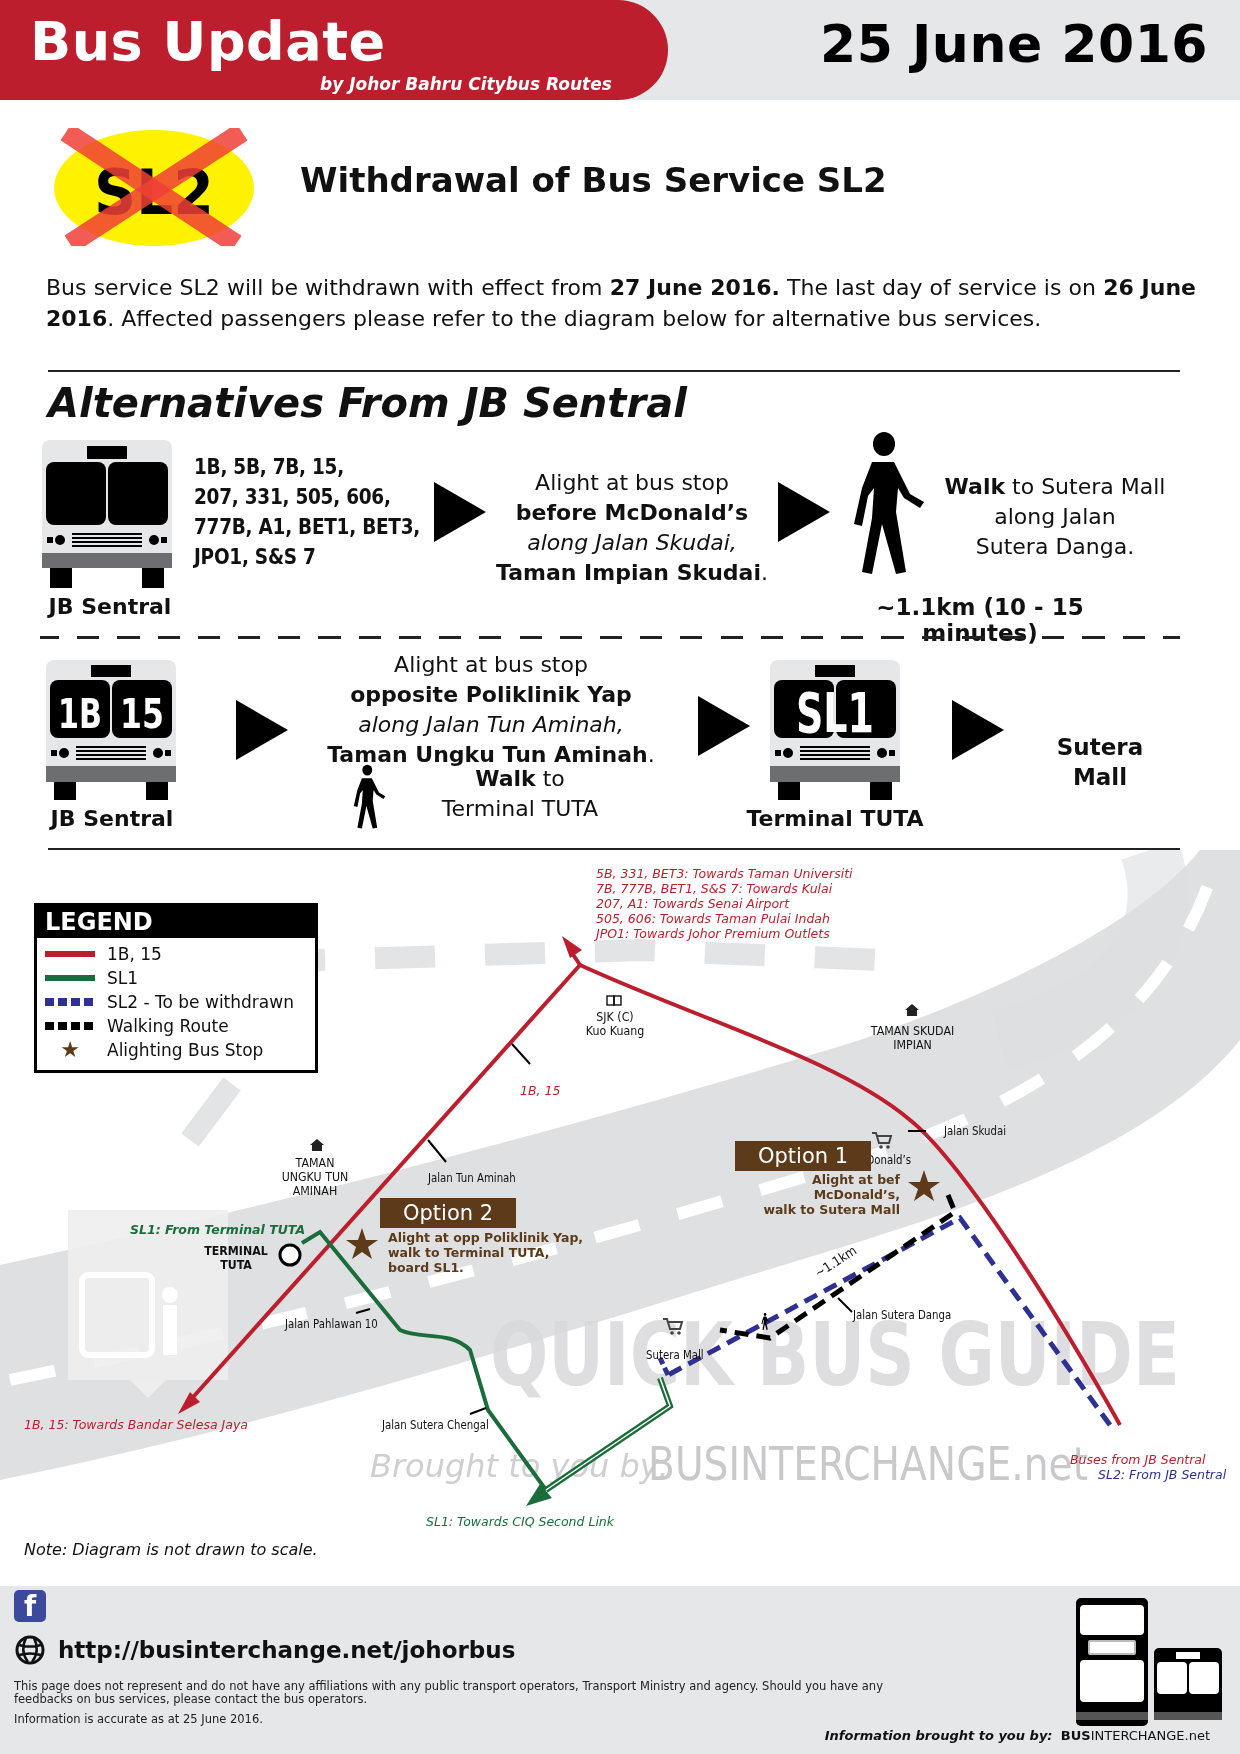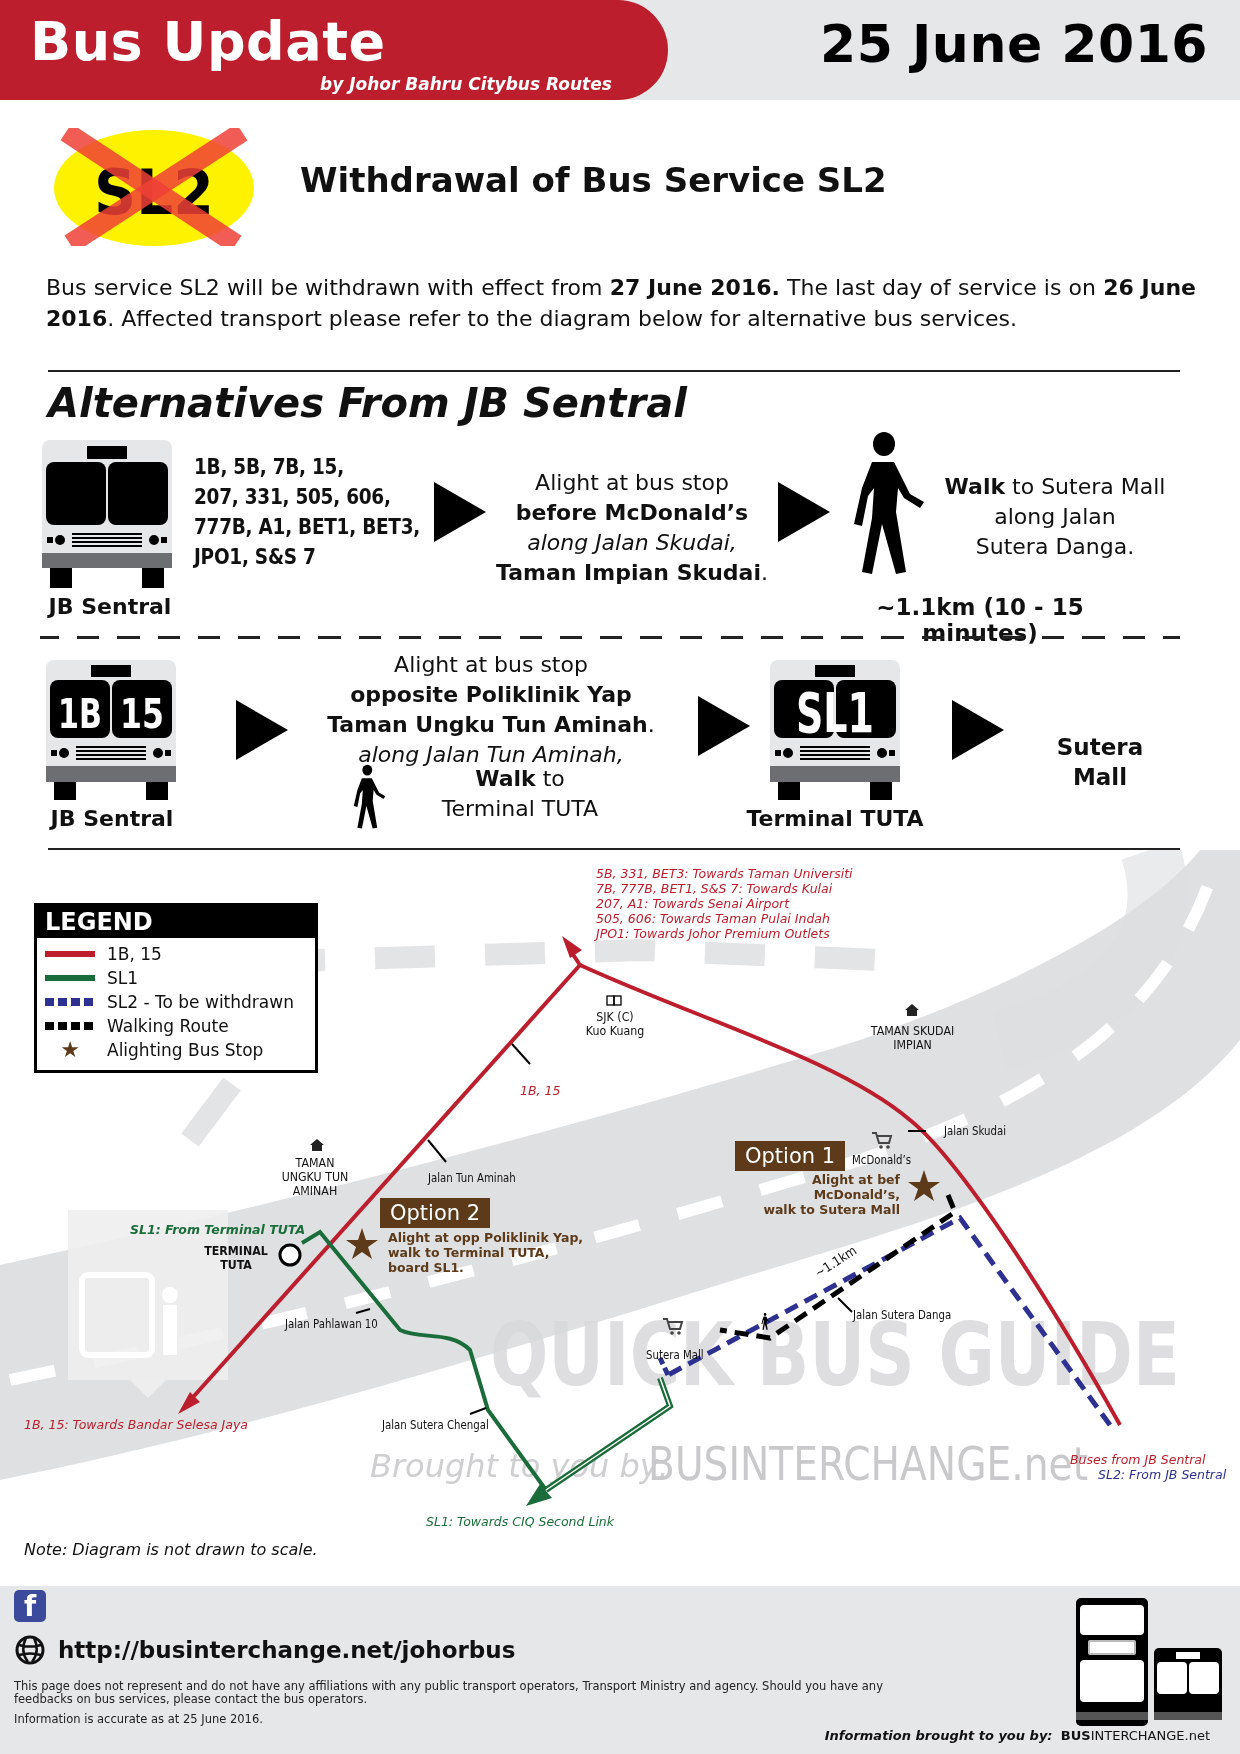--- a/index.html
+++ b/index.html
@@ -44,21 +44,21 @@
   .sw-green { background: #1a6d3a; }
   .sw-blue { background: repeating-linear-gradient(90deg, #2e3192 0 9px, transparent 9px 13px); height: 8px; }
   .sw-black { background: repeating-linear-gradient(90deg, #000 0 9px, transparent 9px 13px); height: 8px; }
   .sw-star { width: 50px; text-align: center; color: #5c3a1a; font-size: 22px; margin-right: 12px; line-height: 20px; }
 
   .map-label { position: absolute; font-size: 12px; white-space: nowrap; color: #111; transform: scaleX(0.85); transform-origin: left top; }
   .red-note { position: absolute; font-size: 12.5px; font-style: italic; color: #bd1e2d; line-height: 15px; white-space: nowrap; }
   .green-note { position: absolute; font-size: 12.5px; font-style: italic; color: #1a6d3a; white-space: nowrap; }
   .blue-note { position: absolute; font-size: 12.5px; font-style: italic; color: #2e3192; white-space: nowrap; }
   .place-label { position: absolute; font-size: 13px; text-align: center; line-height: 14px; color: #111; transform: scaleX(0.85); }
-  .option-tag { position: absolute; background: #5c3a1a; color: #fff; font-size: 21px; padding: 1px 10px; height: 30px; line-height: 28px; }
+  .option-tag { position: absolute; background: #5c3a1a; color: #fff; font-size: 21px; padding: 1px 23px; height: 30px; line-height: 28px; }
   .option-desc { position: absolute; color: #5c3a1a; font-weight: bold; font-size: 12.5px; line-height: 15px; }
 
   .note { position: absolute; left: 24px; top: 1540px; font-style: italic; font-size: 16px; }
 
   
   .footer { position: absolute; left: 0; top: 1586px; width: 1240px; height: 168px; background: #e6e7e9; }
   .fb-row { position: absolute; left: 14px; top: 1590px; display: flex; align-items: center; }
   .fb-icon { width: 32px; height: 32px; background: #3b4a9a; border-radius: 5px; color: #fff; font-weight: bold; font-size: 28px; text-align: center; line-height: 34px; margin-right: 12px; }
   .fb-link { color: #2e3192; font-weight: bold; font-size: 23px; }
   .web-row { position: absolute; left: 14px; top: 1634px; display: flex; align-items: center; }
@@ -82,21 +82,21 @@
 
 <svg class="badge" viewBox="0 0 236 118">
   <ellipse cx="118" cy="60" rx="100" ry="58" fill="#fff200"></ellipse>
   <text x="118" y="86" text-anchor="middle" font-family="DejaVu Sans, sans-serif" font-weight="bold" font-size="62" fill="#000" textLength="120" lengthAdjust="spacingAndGlyphs">SL2</text>
   <line x1="30" y1="4" x2="200" y2="116" stroke="#ef4136" stroke-opacity="0.85" stroke-width="20"></line>
   <line x1="206" y1="4" x2="34" y2="116" stroke="#ef4136" stroke-opacity="0.85" stroke-width="20"></line>
 </svg>
 
 <div class="notice-title"><span>Withdrawal of Bus Service SL2</span></div>
 
-<div class="notice-body"><span>Bus service SL2 will be withdrawn with effect from </span><b>27 June 2016.</b><span> The last day of service is on </span><b>26 June 2016</b><span>. Affected transport please refer to the diagram below for alternative bus services.</span></div>
+<div class="notice-body"><span>Bus service SL2 will be withdrawn with effect from </span><b>27 June 2016.</b><span> The last day of service is on </span><b>26 June 2016</b><span>. Affected passengers please refer to the diagram below for alternative bus services.</span></div>
 
 <div class="rule" style="top:370px"></div>
 
 <div class="section-title">Alternatives From JB Sentral</div>
 
 <svg class="bus" style="left:42px; top:440px; width:130px; height:148px" viewBox="0 0 130 148">
   <rect x="0" y="0" width="130" height="128" rx="8" fill="#e6e7e9"></rect>
   <rect x="45" y="6" width="40" height="13" fill="#000"></rect>
   <rect x="4" y="22" width="60" height="63" rx="8" fill="#000"></rect>
   <rect x="66" y="22" width="60" height="63" rx="8" fill="#000"></rect>
@@ -165,22 +165,22 @@
   <rect x="8" y="122" width="22" height="18" fill="#000"></rect>
     <rect x="100" y="122" width="22" height="18" fill="#000"></rect>
 </svg>
 <div class="bus-caption" style="left:32px; top:806px; width:160px">JB Sentral</div>
 
 <div class="arrow" style="left:236px; top:700px"></div>
 
 <div class="step-text" style="left:316px; top:650px; width:350px">
   <div>Alight at bus stop</div>
   <div><b>opposite Poliklinik Yap</b></div>
+  <div><i>along Jalan Tun Aminah,</i></div>
   <div><b>Taman Ungku Tun Aminah</b>.</div>
-  <div><i>along Jalan Tun Aminah,</i></div>
 </div>
 
 <svg style="position:absolute; left:352px; top:764px; width:36px; height:68px" viewBox="0 0 80 148">
   <ellipse cx="34" cy="12" rx="11" ry="12" fill="#000"></ellipse>
   <path d="M22 30 L44 30 L60 62 L74 70 L70 76 L54 66 L48 56 L46 80 L56 140 L46 142 L32 92 L22 142 L12 140 L22 86 L24 56 L18 64 L12 94 L4 92 L12 56 Z" fill="#000"></path>
 </svg>
 <div class="step-text" style="left:420px; top:764px; width:200px">
   <div><b>Walk</b><span> to</span></div>
   <div>Terminal TUTA</div>
 </div>

